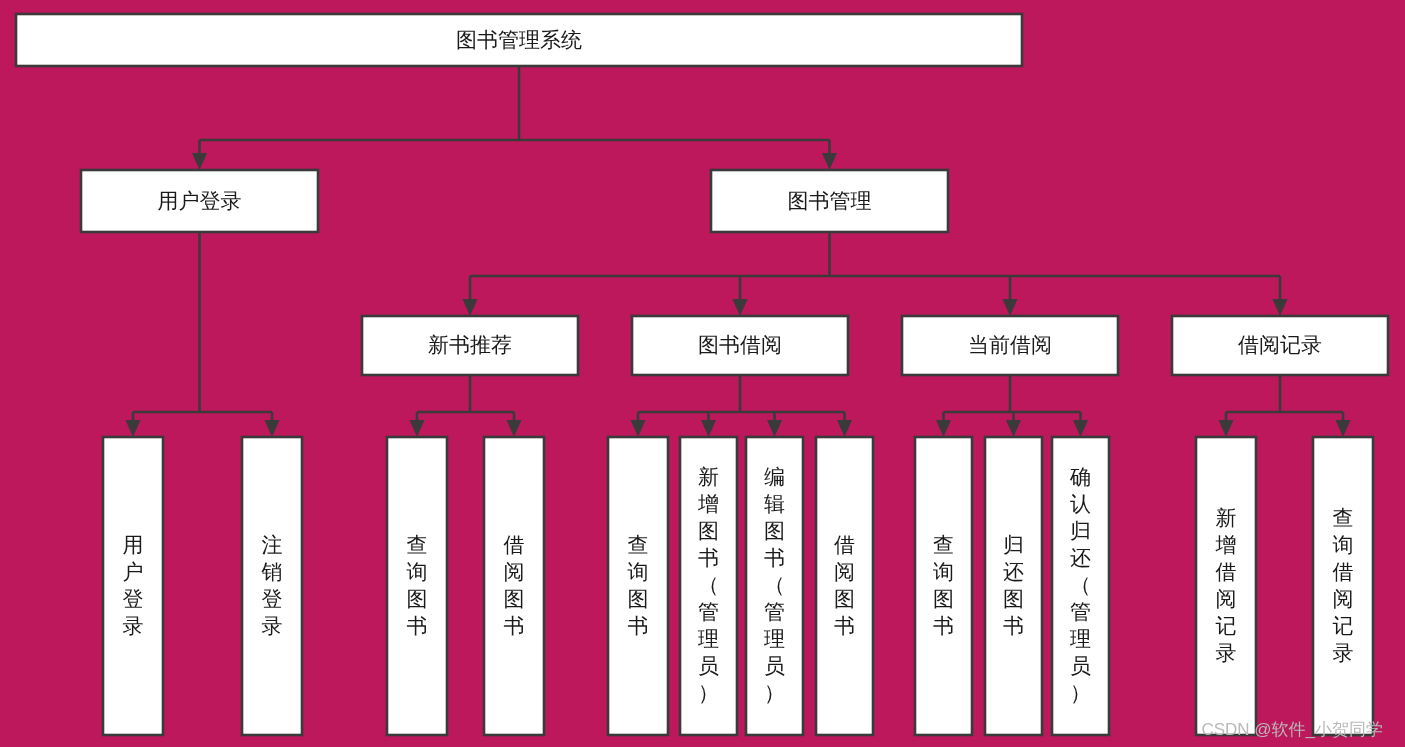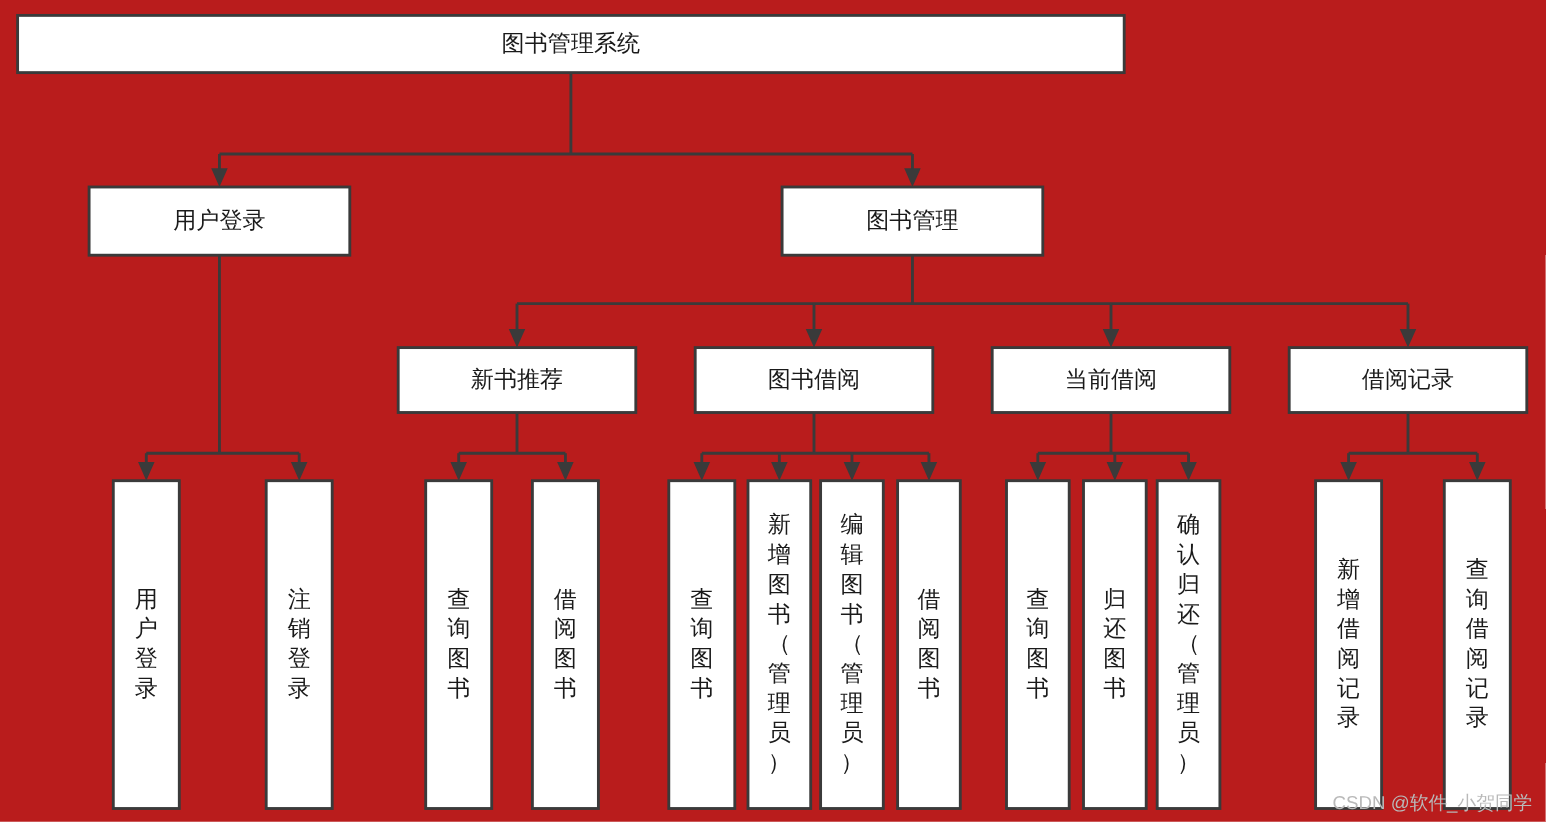--- a/index.html
+++ b/index.html
@@ -10,21 +10,21 @@
   body {
     width: 1405px;
     height: 747px;
     font-family: "Liberation Sans", "DejaVu Sans", sans-serif;
     overflow: hidden;
   }
   #diagram-root {
     position: relative;
     width: 1405px;
     height: 747px;
-    background: #b91c1c;
+    background: #be185d;
   }
   svg#diagram-canvas {
     position: absolute;
     left: 0;
     top: 0;
     width: 1405px;
     height: 747px;
     display: block;
   }
   .node-box {
@@ -46,21 +46,21 @@
     font-family: "Liberation Sans", "DejaVu Sans", sans-serif;
     fill: #1a1a1a;
     text-anchor: middle;
     dominant-baseline: middle;
   }
   .label-h {
     font-size: 21px;
   }
   .watermark {
     position: absolute;
-    right: 12px;
+    right: 22px;
     bottom: 6px;
     font-family: "Liberation Sans", "DejaVu Sans", sans-serif;
     font-size: 17px;
     color: #b9b9b9;
     white-space: nowrap;
     pointer-events: none;
     margin-left: 48px;
   }
 </style>
 </head>

